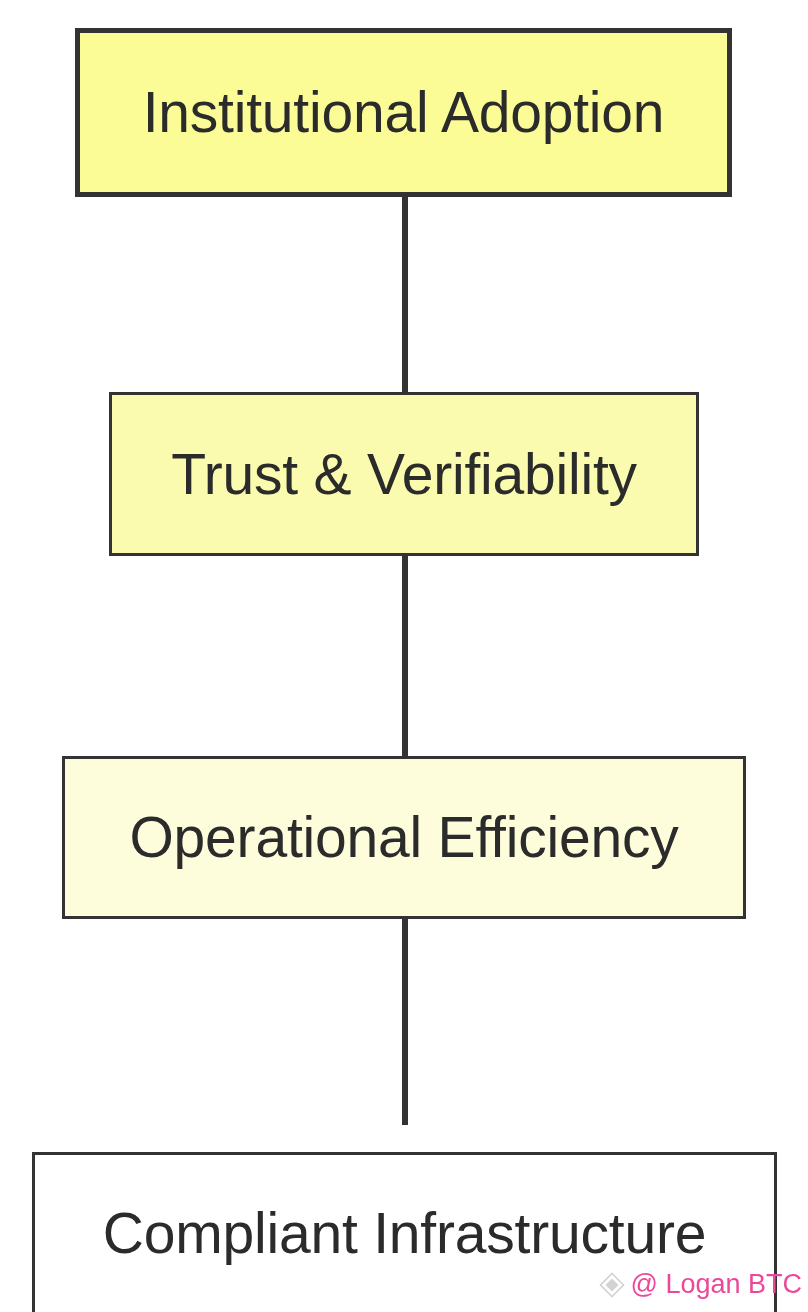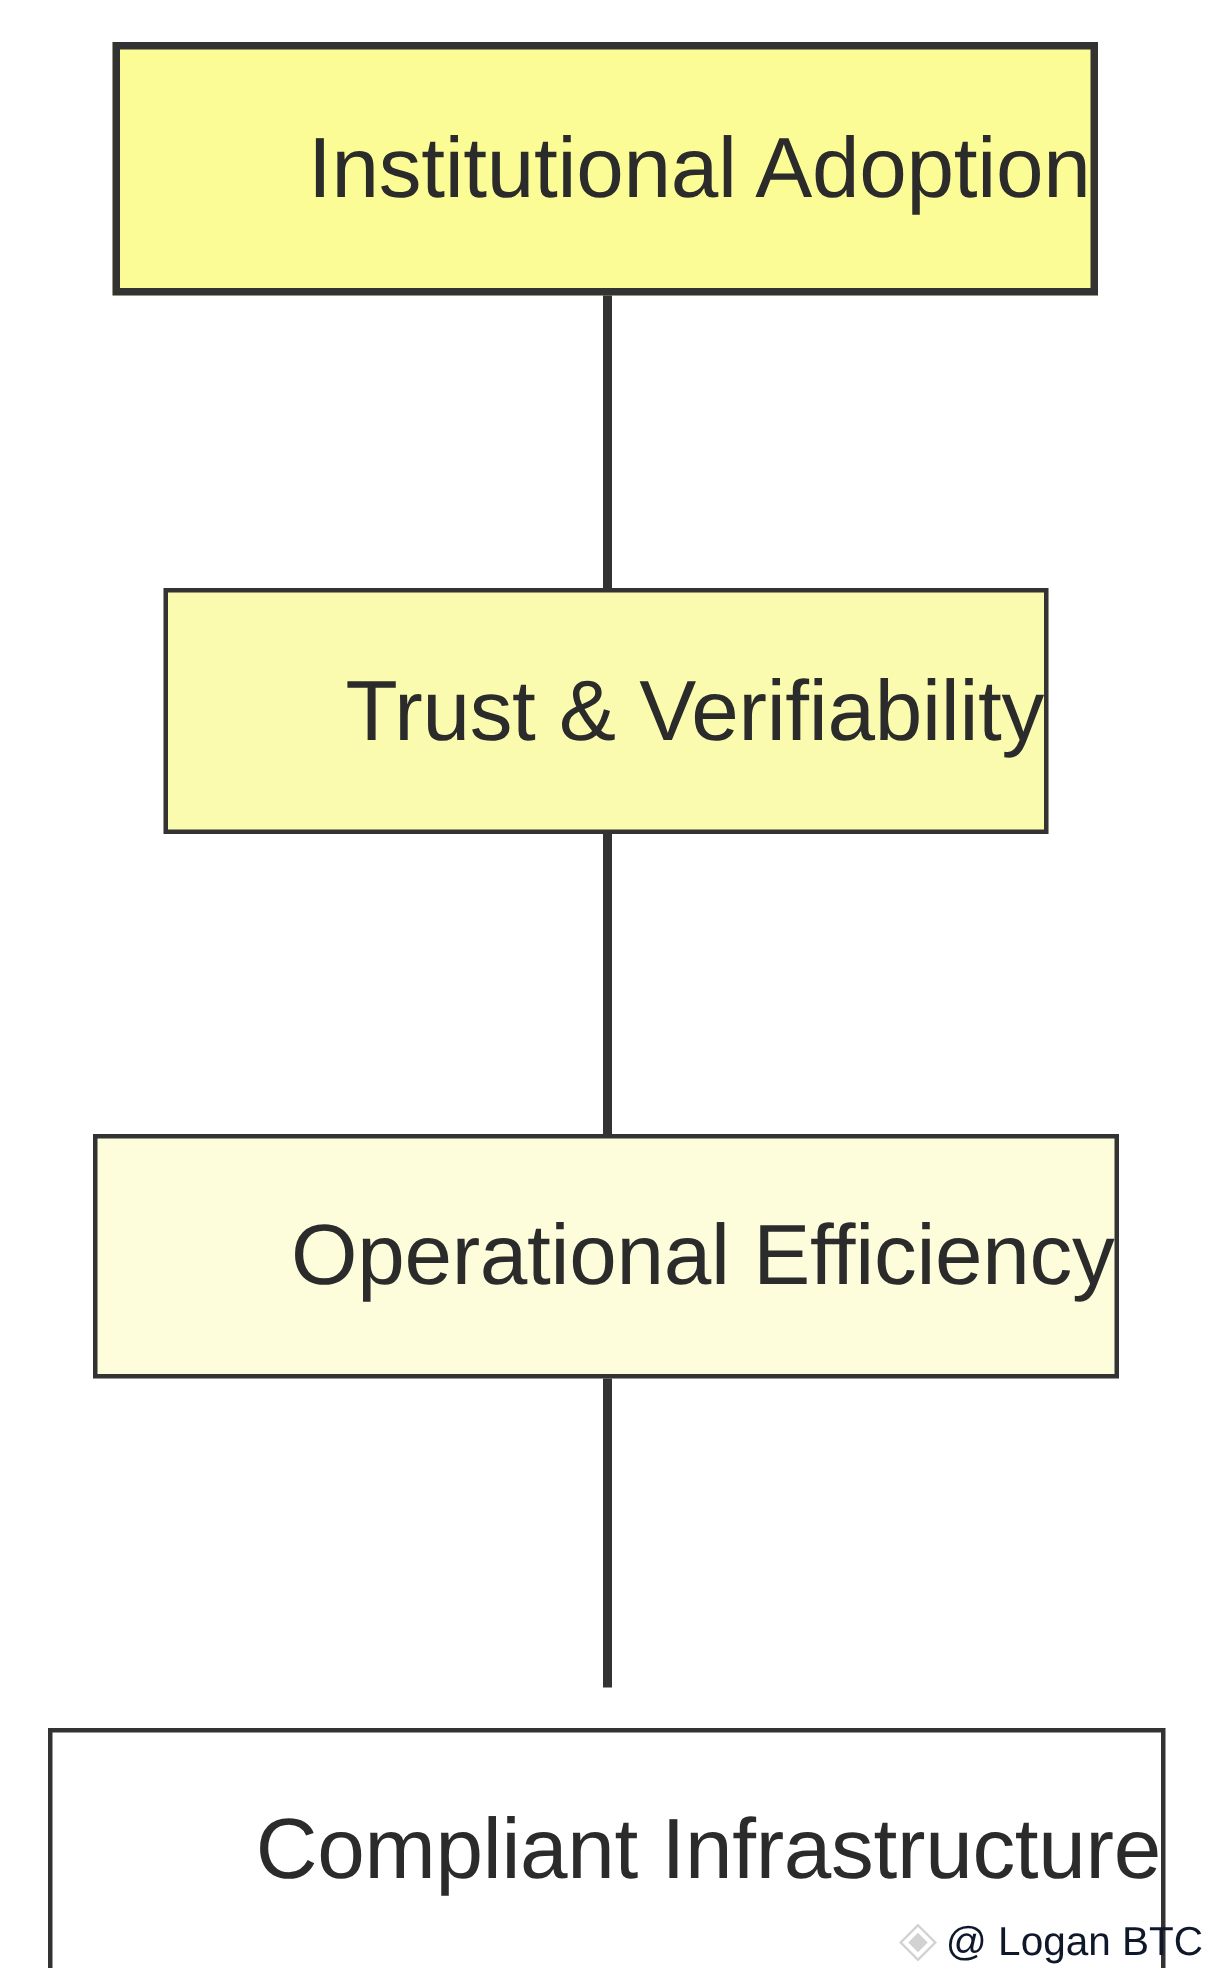--- a/index.html
+++ b/index.html
@@ -25,21 +25,21 @@
     background: #333333;
     width: 6px;
   }
 
   
   .node {
     position: absolute;
     box-sizing: border-box;
     display: flex;
     align-items: center;
-    justify-content: flex-end;
+    justify-content: center;
     color: #2b2b2b;
     letter-spacing: -0.2px;
     white-space: nowrap;
     z-index: 2;
   }
 
   .node-label {
     display: block;
     line-height: 1;
   }
@@ -90,25 +90,25 @@
 
   
   .connector-1 { left: 402px; top: 190px;  height: 210px; }
   .connector-2 { left: 402px; top: 550px;  height: 212px; }
   .connector-3 { left: 402px; top: 913px;  height: 212px; }
 
   
   #watermark {
     position: absolute;
     right: 6px;
-    bottom: 4px;
+    bottom: 14px;
     display: flex;
     align-items: center;
     gap: 6px;
-    color: #0f172a;
+    color: #ec4899;
     font-size: 27px;
     line-height: 1;
     z-index: 3;
     user-select: none;
   }
   #watermark .wm-mark {
     display: inline-block;
     width: 26px;
     height: 26px;
     position: relative;

